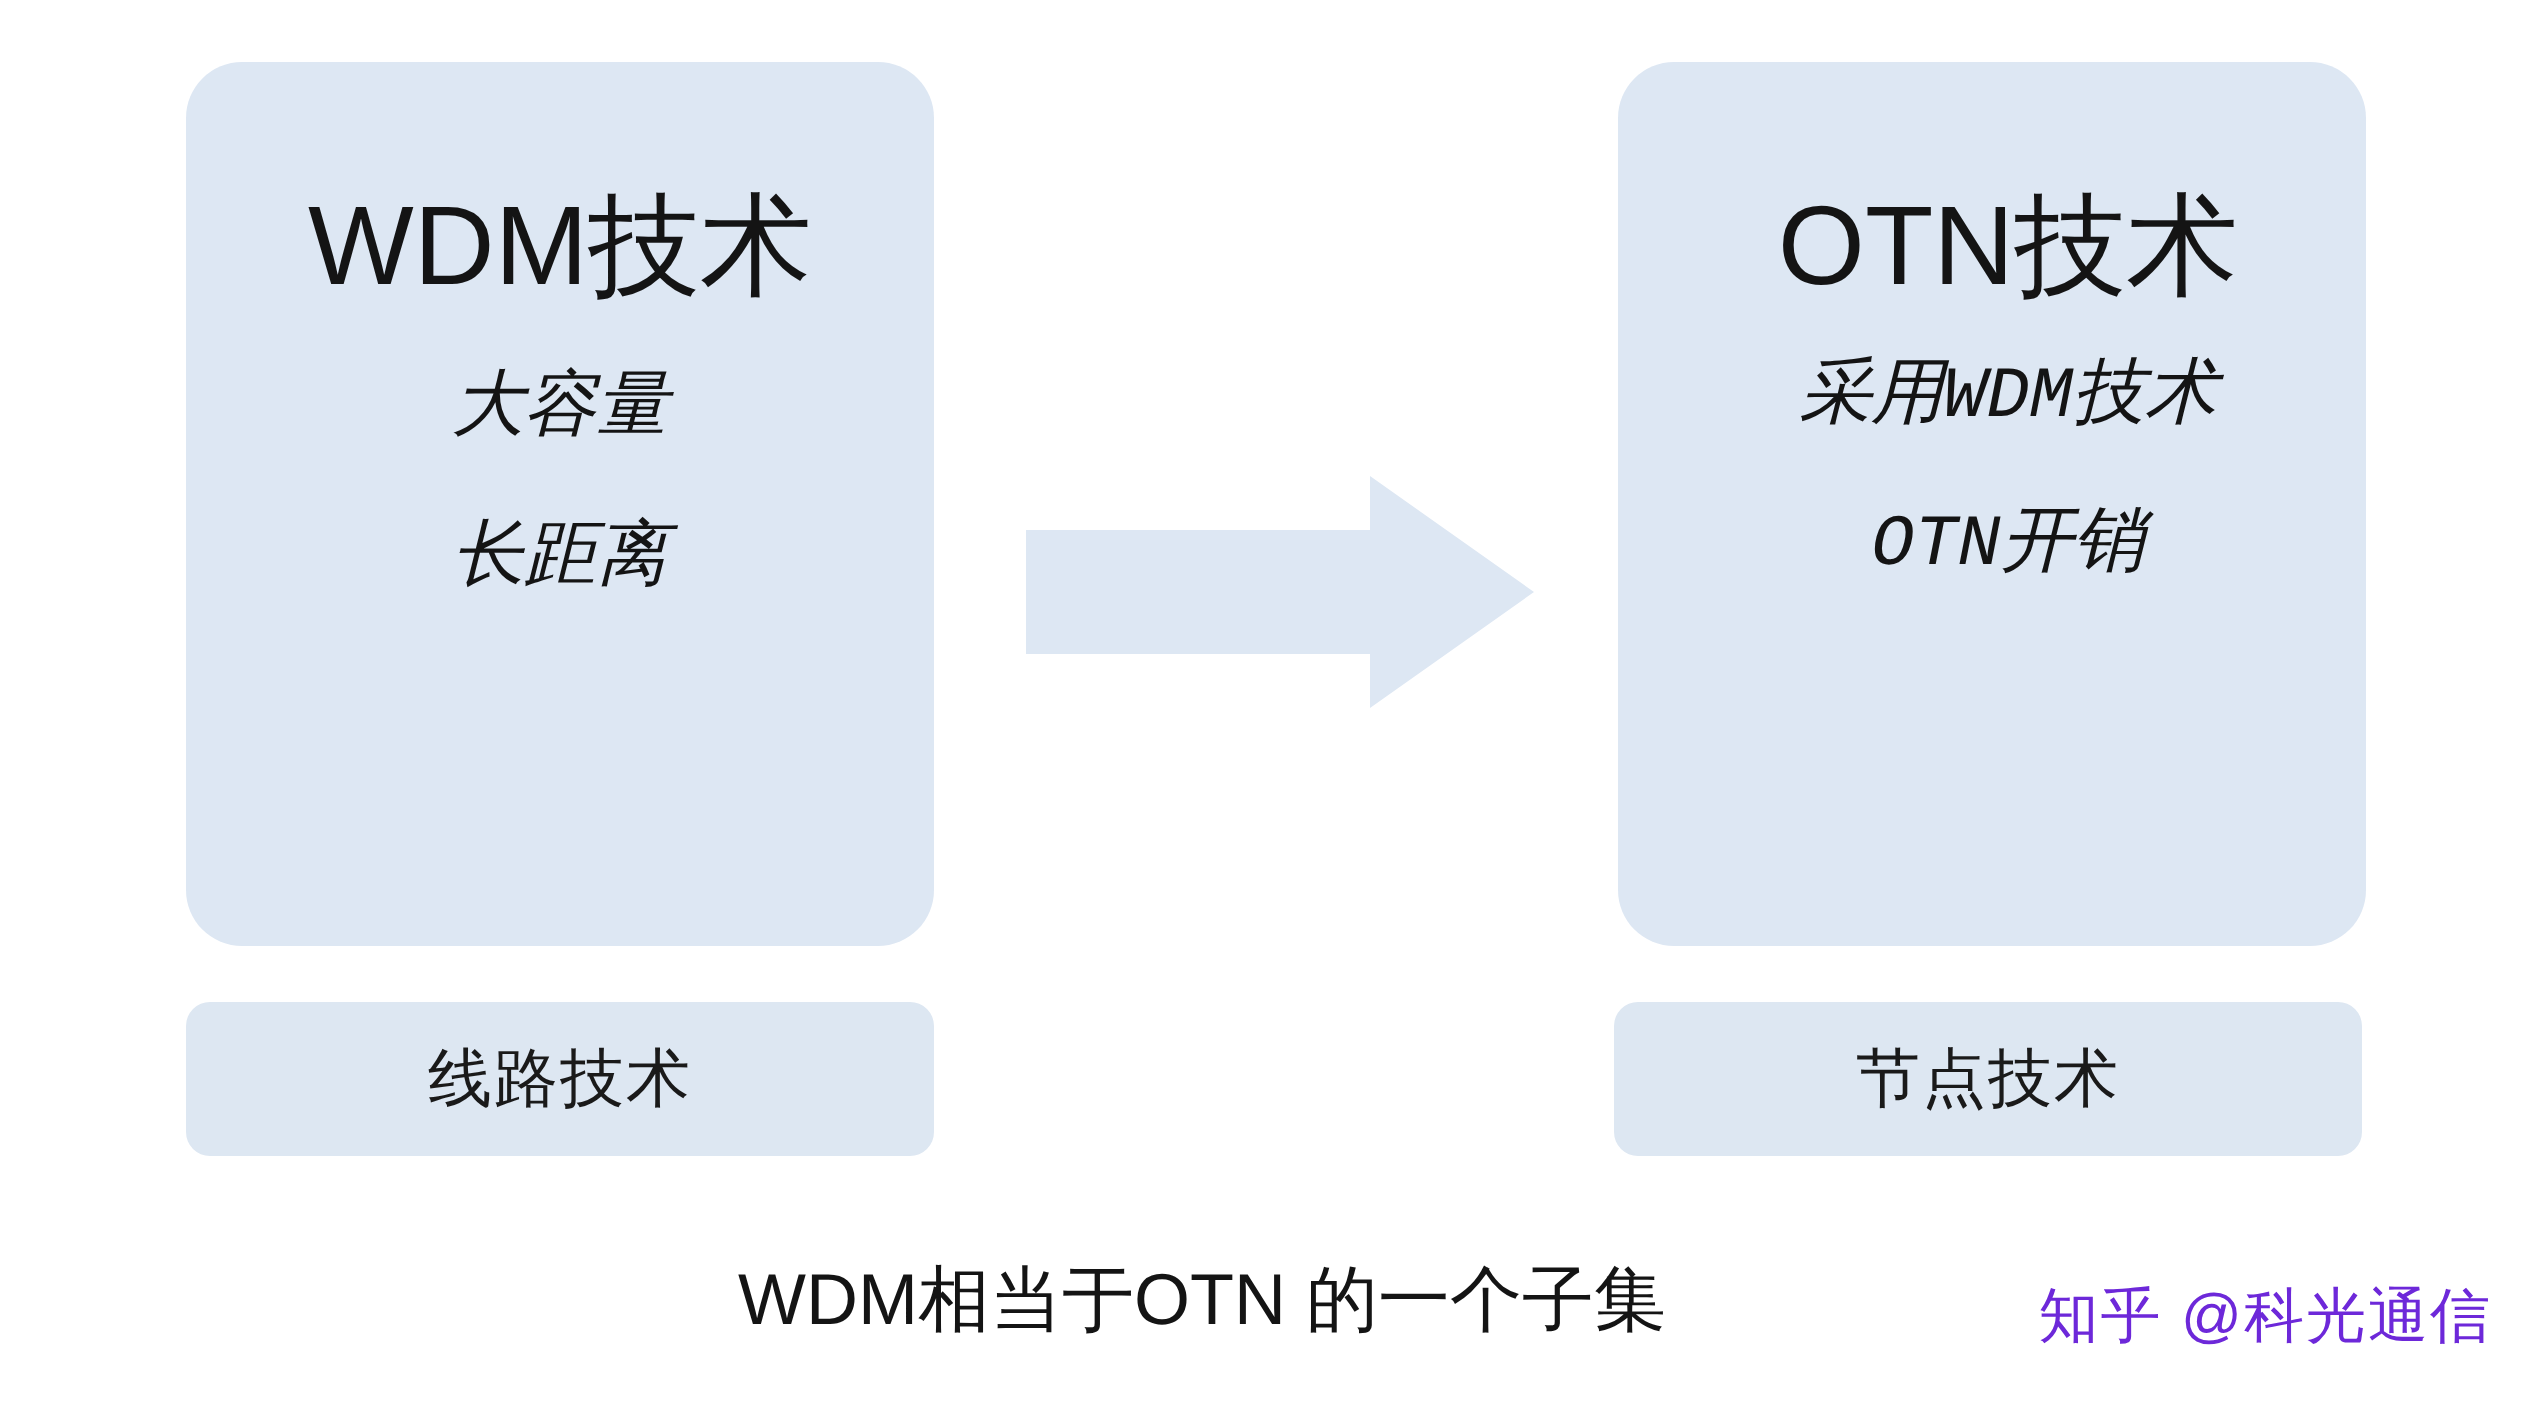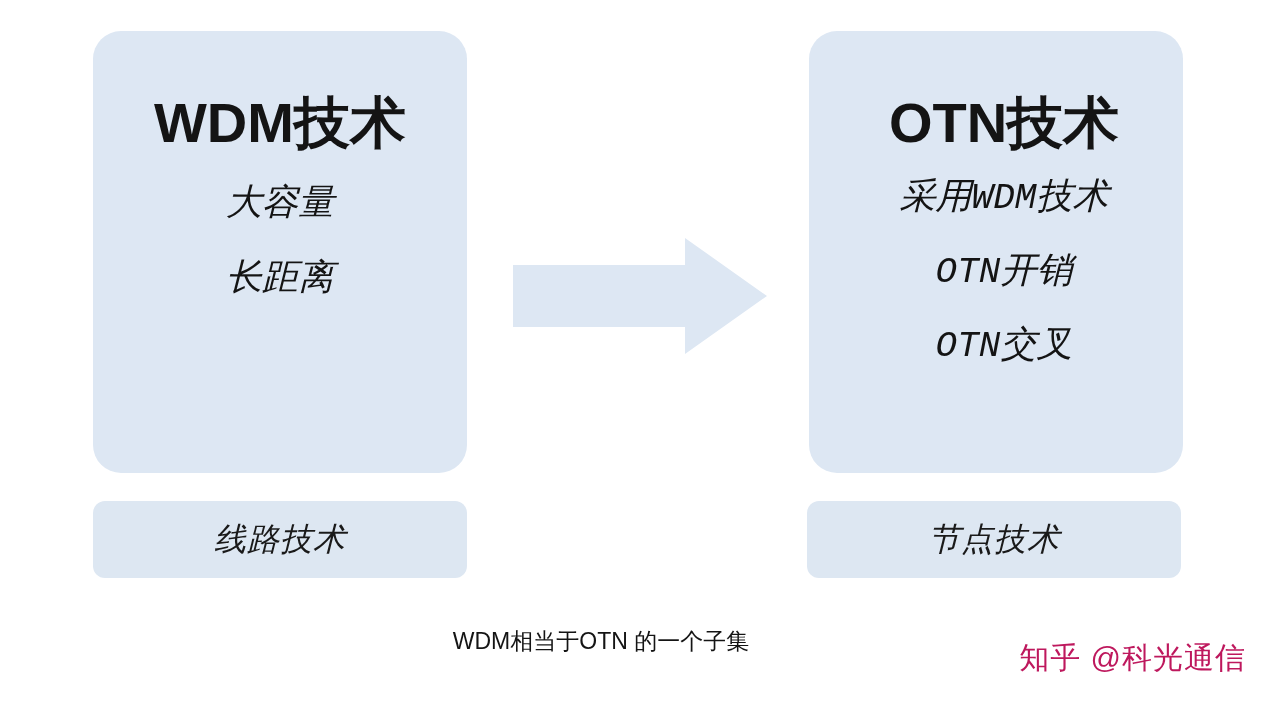--- a/index.html
+++ b/index.html
@@ -32,21 +32,21 @@
     box-sizing: border-box;
     display: flex;
     flex-direction: column;
     align-items: center;
   }
   #card-left  { left: 93px; }
   #card-right { left: 809px; padding-left: 16px; }
 
   .card-title {
     font-size: 56px;
-    font-weight: bold;
+    font-weight: normal;
     color: #141414;
     letter-spacing: 0px;
     line-height: 1;
     margin-top: 64px;
     white-space: nowrap;
   }
 
   .card-lines {
     margin-top: 36px;
     display: flex;
@@ -94,42 +94,41 @@
   }
   #pill-left  { left: 93px; }
   #pill-right { left: 807px; justify-content: center; }
 
   .pill-label {
     font-size: 32px;
     font-weight: normal;
     color: #1a1a1a;
     letter-spacing: 1px;
     white-space: nowrap;
-    font-style: italic;
   }
 
   
   #caption {
     position: absolute;
     left: 0;
     top: 626px;
     width: 1202px;
     text-align: center;
-    font-size: 23px;
+    font-size: 36px;
     color: #141414;
     white-space: nowrap;
   }
 
   
   #watermark {
     position: absolute;
     right: 22px;
     top: 638px;
     font-size: 30px;
-    color: #be185d;
+    color: #6d28d9;
     letter-spacing: 1px;
     white-space: nowrap;
     user-select: none;
   }
 </style>
 </head>
 <body>
 
 <div id="canvas">
 
@@ -145,21 +144,20 @@
     <svg viewBox="0 0 254 116" preserveAspectRatio="none" xmlns="http://www.w3.org/2000/svg">
       <polygon points="0,27 172,27 172,0 254,58 172,116 172,89 0,89" fill="#dde7f3"></polygon>
     </svg>
   </div>
 
   <div class="card" id="card-right">
     <div class="card-title">OTN技术</div>
     <div class="card-lines">
       <div class="card-line">采用WDM技术</div>
       <div class="card-line">OTN开销</div>
-      <div class="card-line">OTN交叉</div>
     </div>
   </div>
 
   <div class="pill" id="pill-left">
     <span class="pill-label">线路技术</span>
   </div>
 
   <div class="pill" id="pill-right">
     <span class="pill-label">节点技术</span>
   </div>

